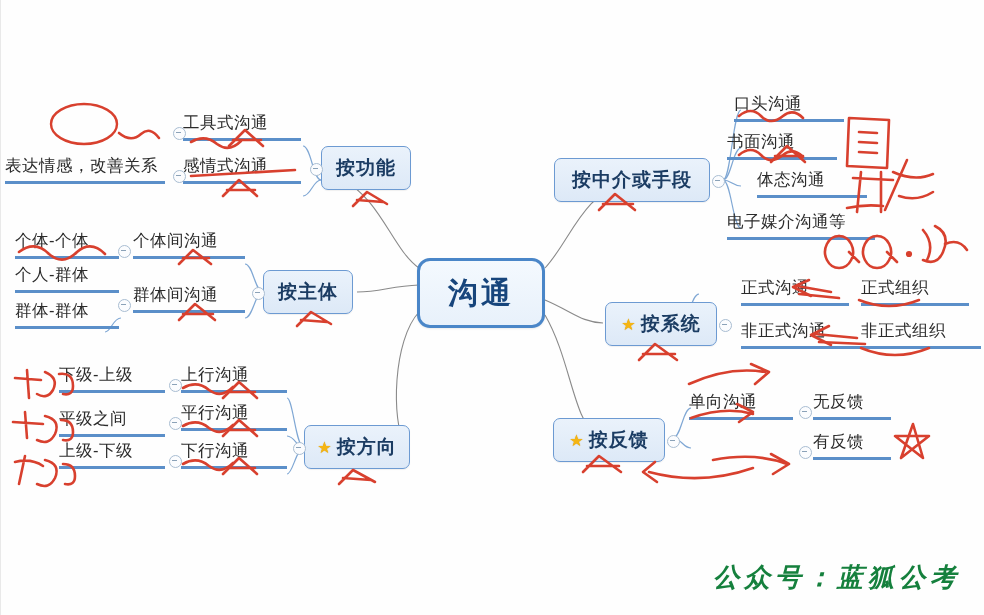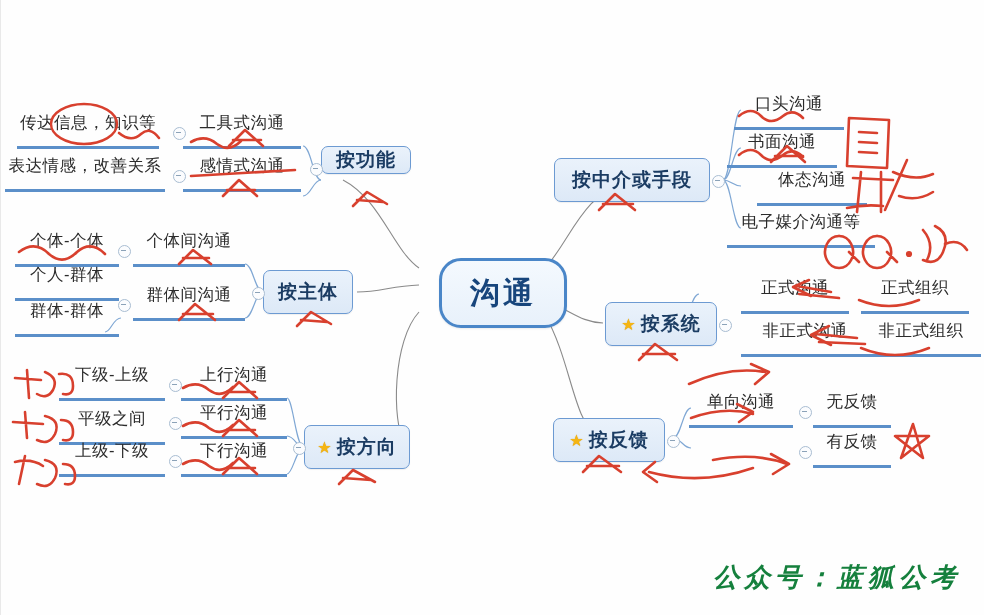--- a/index.html
+++ b/index.html
@@ -25,27 +25,26 @@
   
   .node {
     position: absolute;
     box-sizing: border-box;
     display: flex; align-items: center; justify-content: center;
     white-space: nowrap;
   }
   .center-node {
     background: linear-gradient(180deg,#f4f9fe 0%, #e8f1fb 100%);
     border: 3px solid #4a86c8;
-    border-radius: 22px;
+    border-radius: 13px;
     color: #17457c;
     font-size: 30px;
     letter-spacing: 3px;
     font-weight: 600;
     box-shadow: 0 1px 2px rgba(0,0,0,.08);
-    margin-left: 22px;
   }
   .branch-node {
     background: linear-gradient(180deg,#eaf2fb 0%, #dde9f7 100%);
     border: 1.6px solid #6c9ad2;
     border-radius: 7px;
     color: #1b3c63;
     font-size: 19px;
     font-weight: 600;
     letter-spacing: 1px;
     padding: 0 10px;
@@ -57,23 +56,22 @@
     margin-right: 4px;
     text-shadow: 0 0 1px #c98c00;
   }
   
   .leaf {
     position: absolute;
     box-sizing: border-box;
     color: #2b2b2b;
     font-size: 16.5px;
     letter-spacing: .5px;
-    text-align: center;
     border-bottom: 3px solid #5b8fc9;
-    padding-bottom: 12px;
+    padding-bottom: 4px;
     white-space: nowrap;
   }
   
   .toggle {
     position: absolute;
     width: 11px; height: 11px;
     border: 1px solid #a9bdd2;
     border-radius: 50%;
     background: #fbfcfe;
     color: #7d94ab;
@@ -134,31 +132,30 @@
       <path d="M680,323 C688,323 690,338 698,338"></path>
       <path d="M672,438 C680,438 682,408 690,408"></path>
       <path d="M672,438 C680,438 682,448 690,448"></path>
     </g>
   </svg>
 
   <div class="node center-node" style="left:416px;top:258px;width:128px;height:70px;">
     <span>沟通</span>
   </div>
 
-  <div class="node branch-node" style="left:320px;top:146px;width:90px;height:28px;">
+  <div class="node branch-node" style="left:320px;top:146px;width:90px;height:44px;">
     <span>按功能</span>
   </div>
   <div class="toggle" style="left:309px;top:163px;"></div>
 
   <div class="leaf" style="left:182px;top:112px;width:118px;">工具式沟通</div>
   <div class="leaf" style="left:182px;top:155px;width:118px;">感情式沟通</div>
   <div class="toggle" style="left:172px;top:127px;"></div>
   <div class="toggle" style="left:172px;top:170px;"></div>
 
-  <div class="leaf" style="left:16px;top:112px;width:142px;">传达信息，知识等</div>
   <div class="leaf" style="left:4px;top:155px;width:160px;">表达情感，改善关系</div>
 
   <div class="node branch-node" style="left:262px;top:270px;width:90px;height:44px;">
     <span>按主体</span>
   </div>
   <div class="toggle" style="left:251px;top:287px;"></div>
 
   <div class="leaf" style="left:132px;top:230px;width:112px;">个体间沟通</div>
   <div class="leaf" style="left:132px;top:284px;width:112px;">群体间沟通</div>
   <div class="toggle" style="left:117px;top:245px;"></div>

